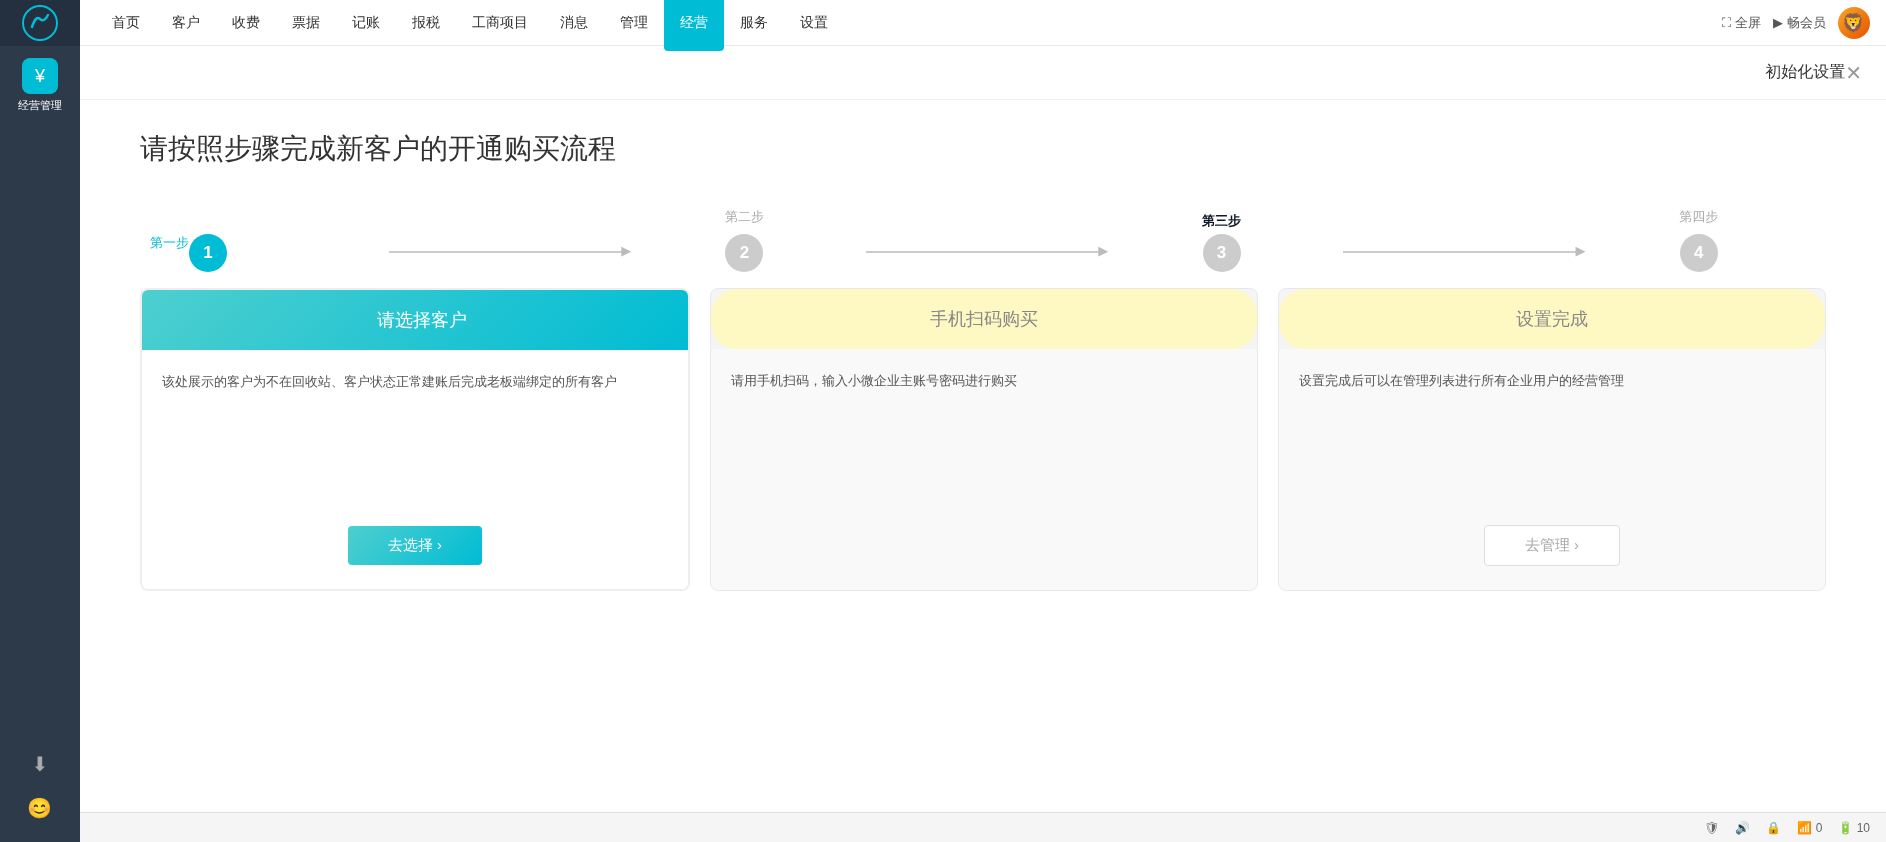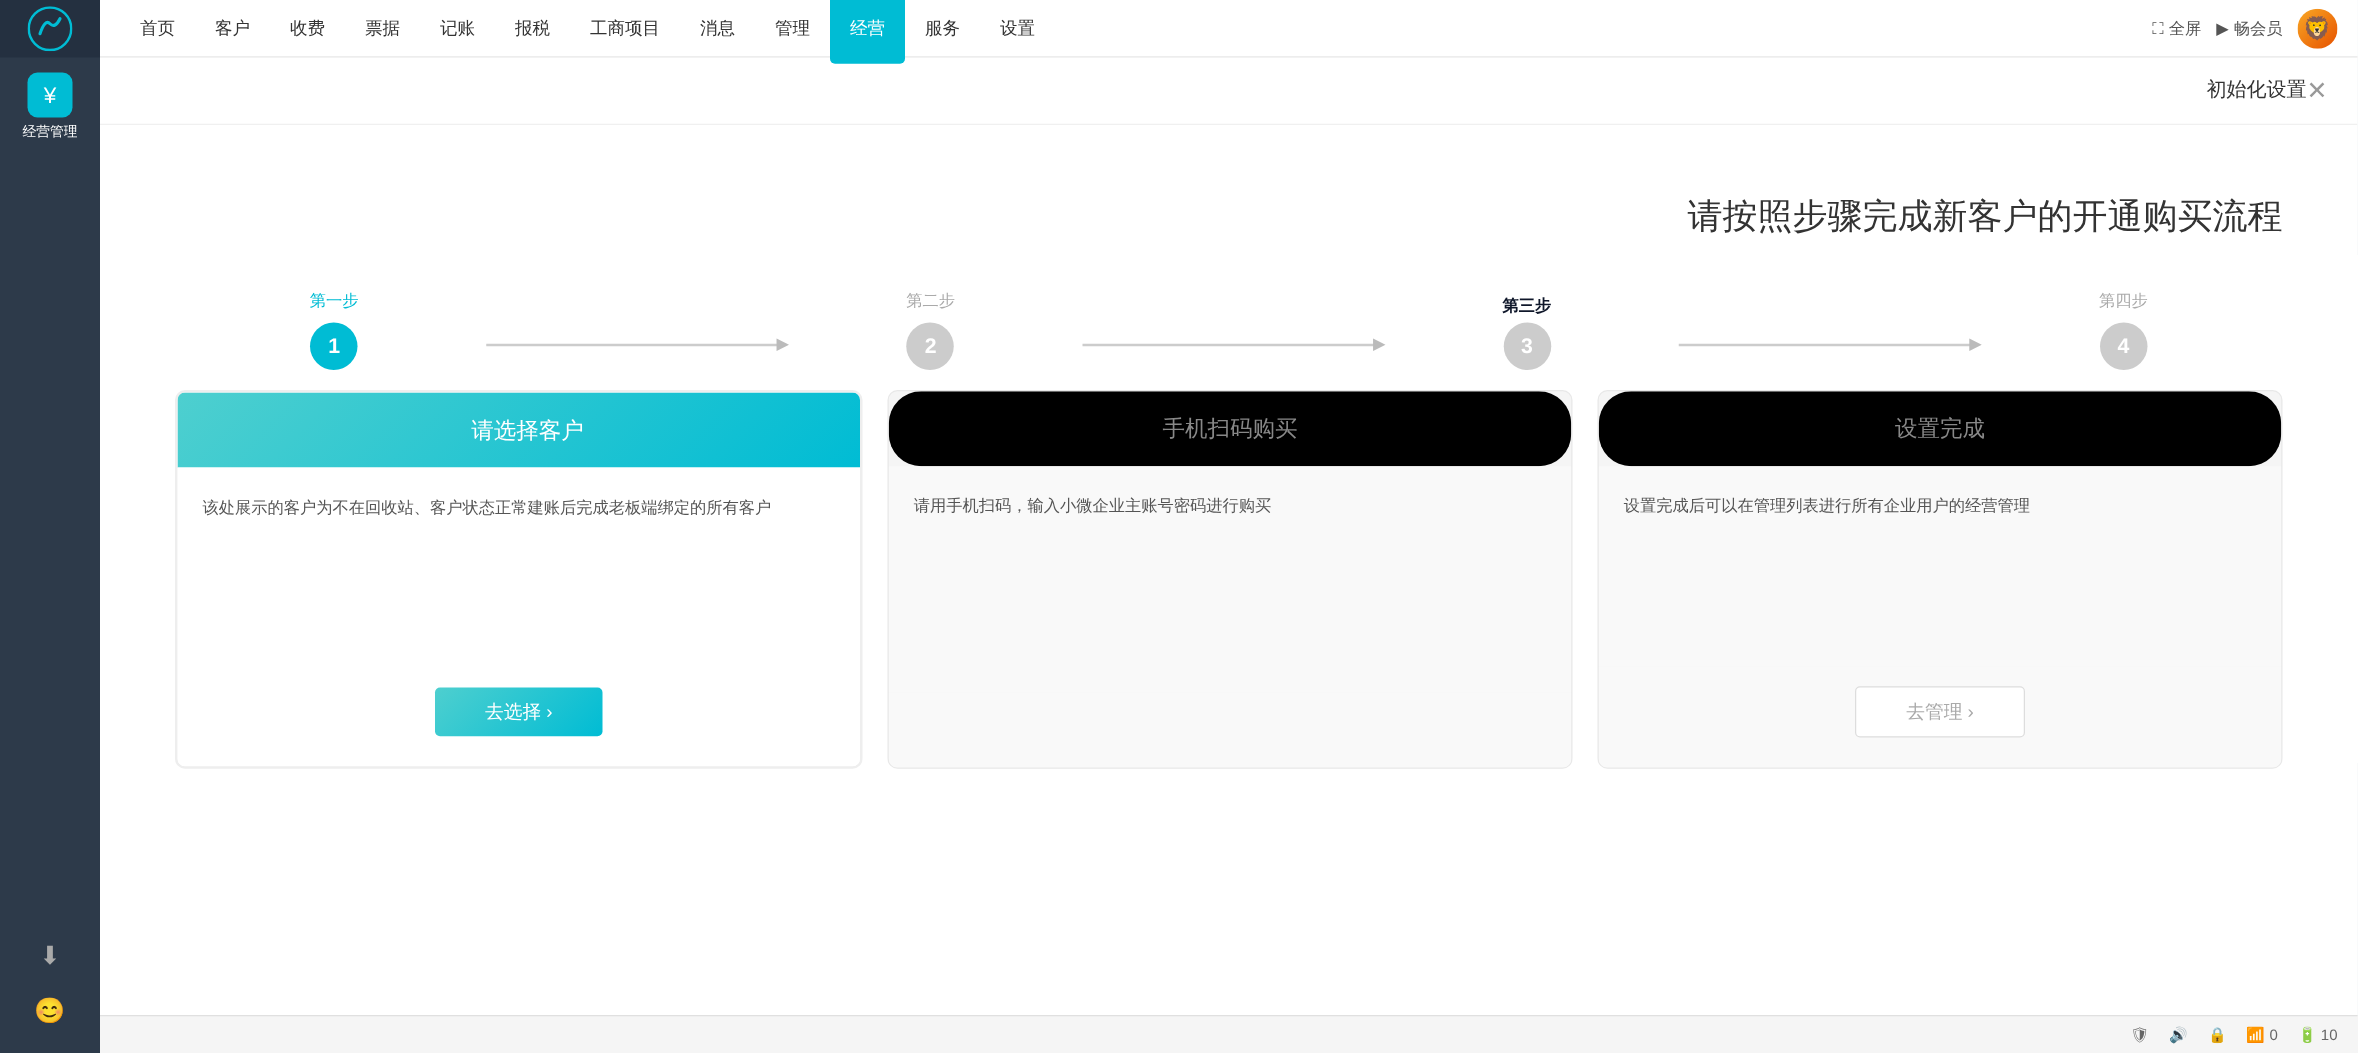--- a/index.html
+++ b/index.html
@@ -134,26 +134,25 @@
       cursor: pointer;
       color: #999;
       line-height: 1;
     }
 
     
     .steps-container {
       padding: 30px 60px;
     }
     .steps-title {
-      text-align: right;
+      text-align: left;
       font-size: 28px;
       color: #333;
       margin-bottom: 40px;
       font-weight: 400;
-      margin-top: 24px;
     }
 
     
     .cards-row {
       display: flex;
       gap: 20px;
       align-items: stretch;
     }
     .step-card {
       flex: 1;
@@ -174,21 +173,21 @@
       text-align: center;
       font-size: 18px;
       font-weight: 500;
     }
     .card-header.active-header {
       background: linear-gradient(135deg, #4ecfcf, #00bcd4);
       color: #fff;
       padding-left: 32px;
     }
     .card-header.inactive-header {
-      background: #000000;
+      background: #fef9c3;
       color: #888;
       border-radius: 26px;
     }
     .card-body {
       padding: 20px;
       flex: 1;
       background: #fff;
     }
     .card-body.inactive-body {
       background: #f9f9f9;
@@ -315,21 +314,21 @@
   <div class="page-header">
     <span class="page-title">初始化设置</span>
     <span class="close-btn">✕</span>
   </div>
 
   <div class="steps-container">
     <div class="steps-title">请按照步骤完成新客户的开通购买流程</div>
 
     <div style="display:flex; align-items:flex-end; margin-bottom: 16px; padding: 0 10px;">
 
-      <div style="display:flex; flex-direction:column; align-items:center; flex:1;">
+      <div style="display:flex; flex-direction:row; flex:1;">
         <span style="font-size:13px; color:#00bcd4; margin-bottom:8px;">第一步</span>
         <div style="width:38px;height:38px;border-radius:50%;background:#00bcd4;display:flex;align-items:center;justify-content:center;font-size:17px;color:#fff;font-weight:bold;position:relative;z-index:2;">
           <span>1</span>
         </div>
       </div>
 
       <div style="flex:1; height:2px; background:#ccc; position:relative; top:-19px; margin:0 4px;">
         <span style="position:absolute;right:-8px;top:-8px;color:#bbb;font-size:13px;">▶</span>
       </div>
 

